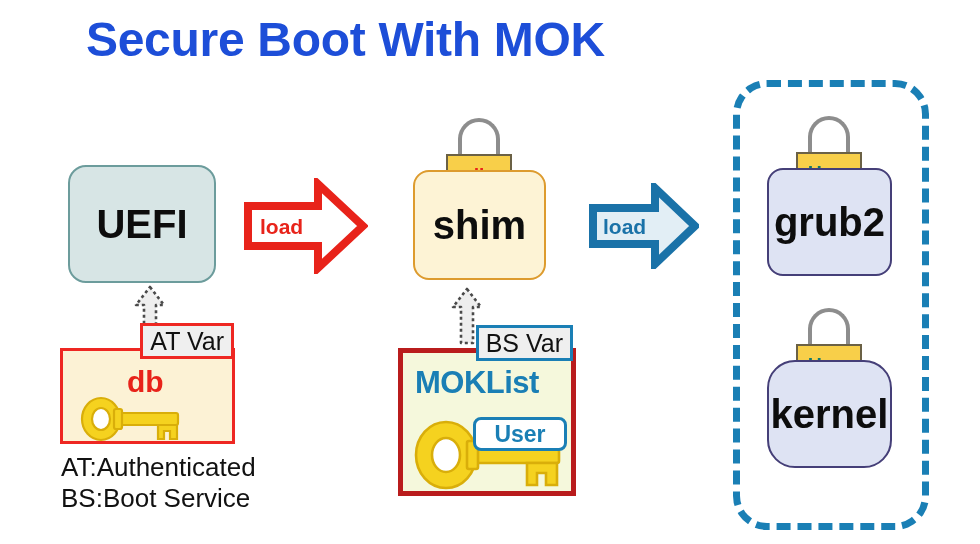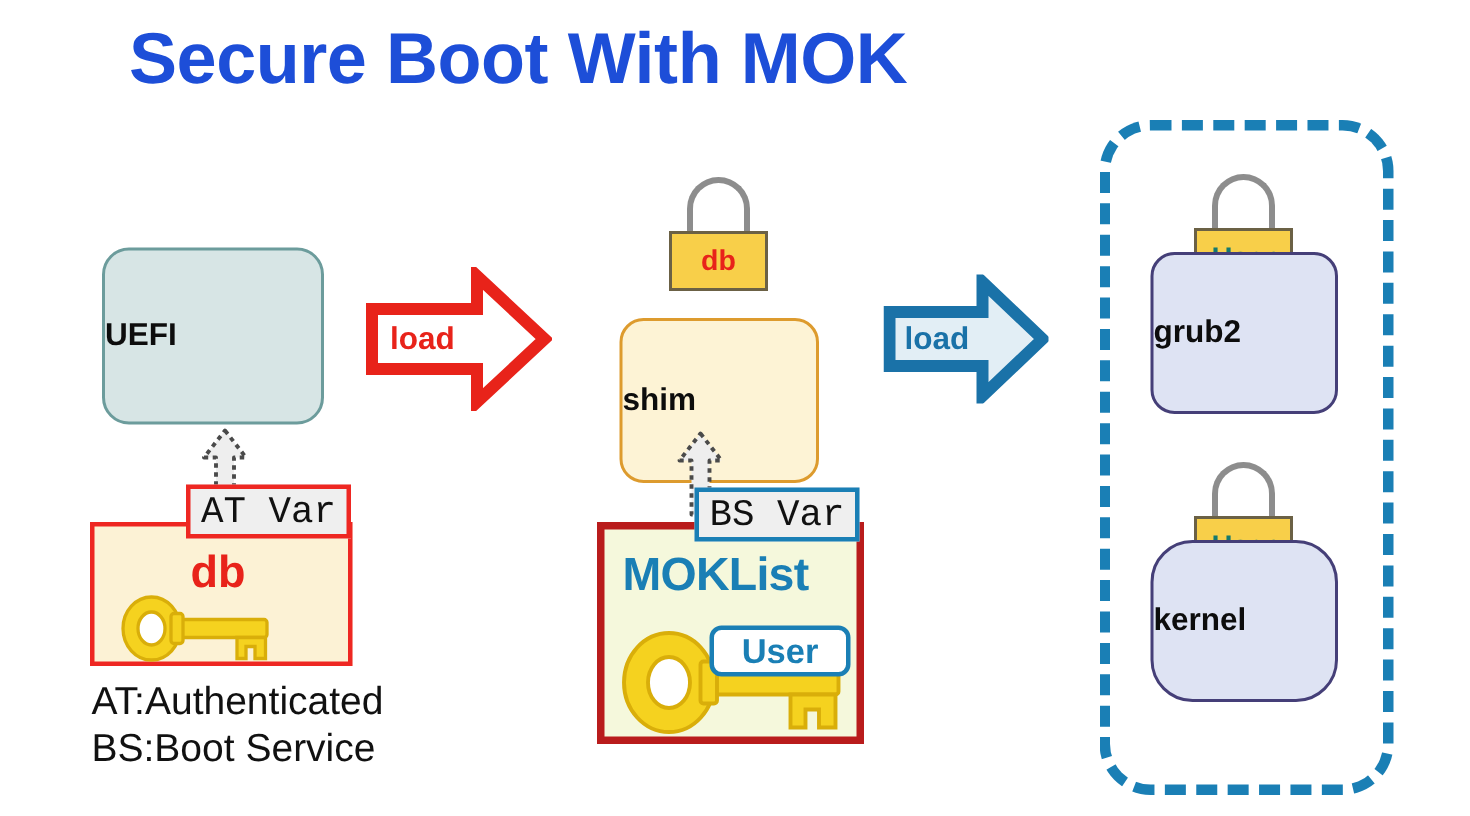--- a/index.html
+++ b/index.html
@@ -34,22 +34,23 @@
     color: #1d4ed8;
     white-space: nowrap;
   }
 
   
   .stage-box {
     position: absolute;
     box-sizing: border-box;
     display: flex;
     align-items: center;
+    justify-content: center;
     border-radius: 18px;
-    font-size: 21px;
+    font-size: 40px;
     font-weight: bold;
     color: #0d0d0d;
   }
 
   .box-uefi {
     left: 68px;
     top: 165px;
     width: 148px;
     height: 118px;
     background: #d7e5e5;
@@ -57,21 +58,20 @@
   }
 
   .box-shim {
     left: 413px;
     top: 170px;
     width: 133px;
     height: 110px;
     background: #fdf3d5;
     border: 2.5px solid #dd9b2e;
     border-radius: 16px;
-    margin-top: 42px;
   }
 
   .box-grub2 {
     left: 767px;
     top: 168px;
     width: 125px;
     height: 108px;
     background: #dee3f3;
     border: 2.5px solid #453f78;
     border-radius: 16px;
@@ -176,21 +176,20 @@
     height: 36px;
     padding: 1px 7px;
     background: #efefef;
     display: flex;
     align-items: center;
     justify-content: center;
     font-size: 25px;
     color: #111111;
     white-space: nowrap;
     z-index: 3;
-    font-family: Liberation Mono, monospace;
   }
 
   .var-at {
     left: 60px;
     top: 348px;
     width: 175px;
     height: 96px;
     background: #fcf2d5;
     border: 3px solid #ee2722;
   }

